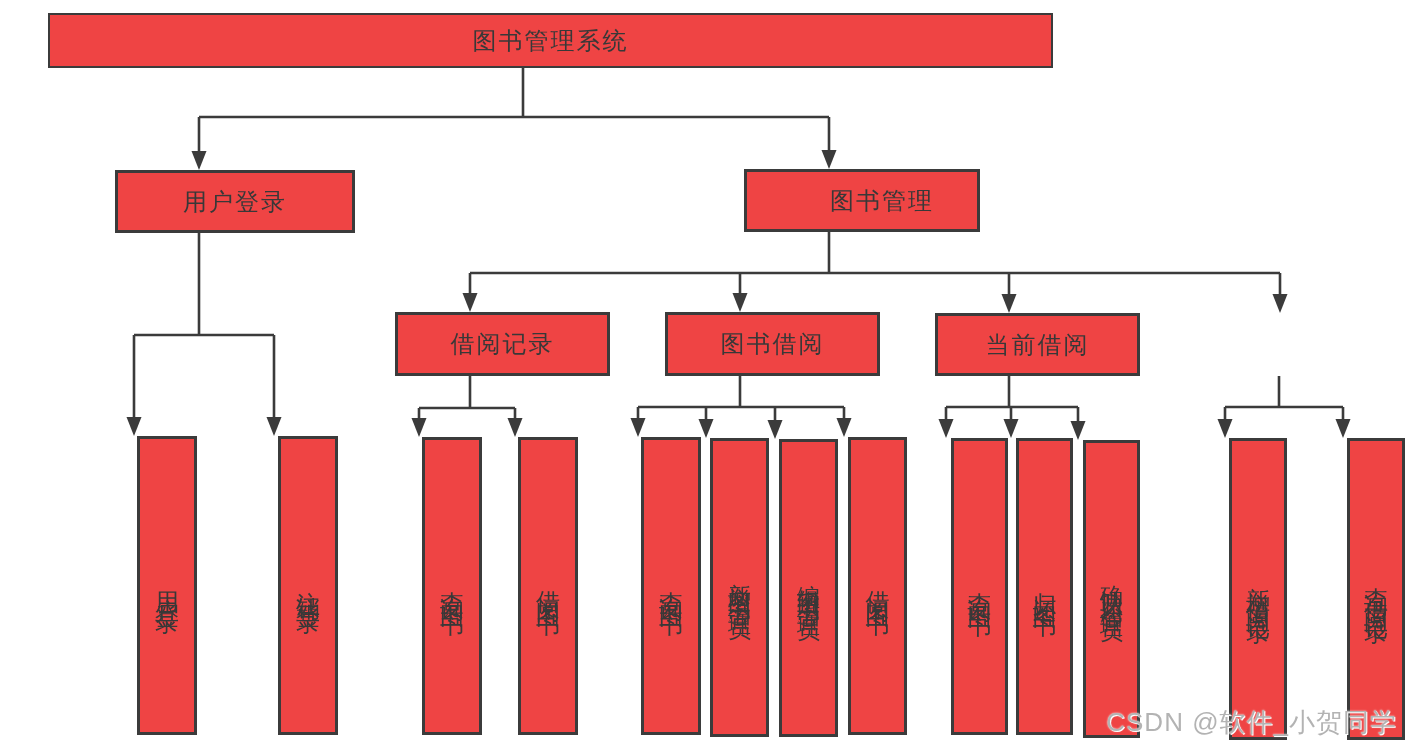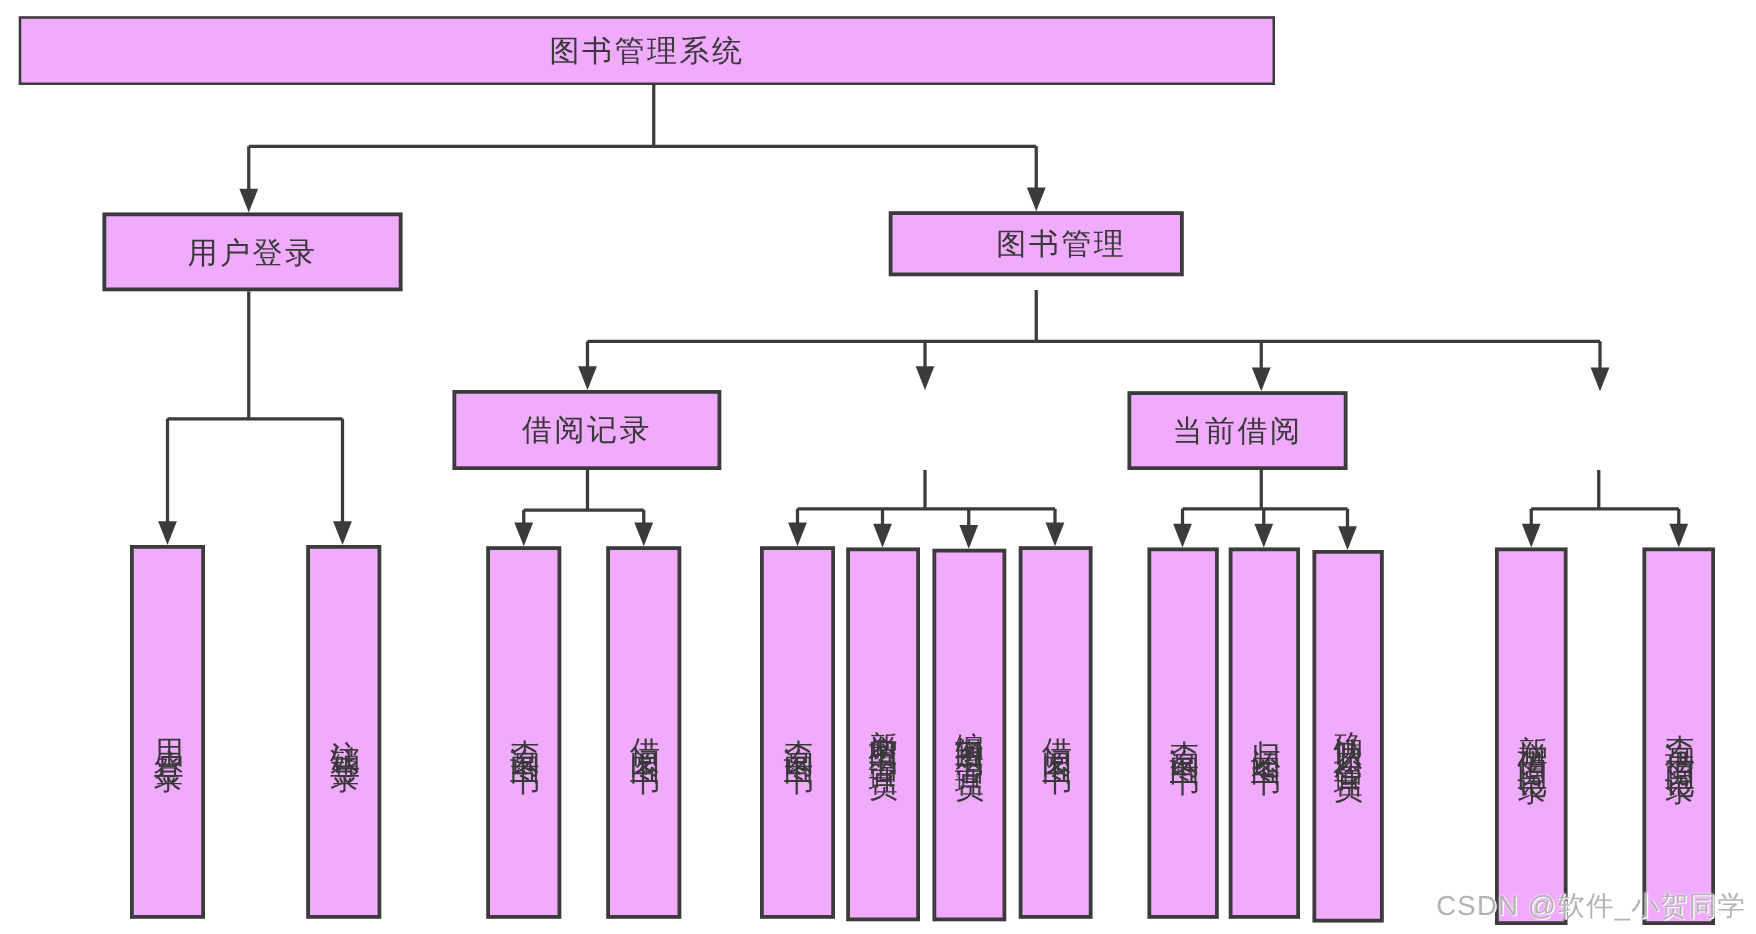--- a/index.html
+++ b/index.html
@@ -16,40 +16,41 @@
     font-family:"Liberation Sans","DejaVu Sans",sans-serif;
     color:var(--text-color);
     overflow:hidden;
   }
   #wires{position:absolute;left:0;top:0;width:1405px;height:747px;}
   #wires .ln{stroke:var(--line-color);stroke-width:2.6;fill:none;}
   #wires .ah{fill:var(--line-color);stroke:none;}
   .node{
     position:absolute;
     box-sizing:border-box;
-    background:#f0abfc;
+    background:#ef4444;
     border:3px solid var(--line-color);
     display:flex;align-items:center;justify-content:center;
     font-size:24px;
     letter-spacing:2px;
     text-align:left;
+    margin-left:33px;
   }
   .node.thin{border-width:2px;}
   .leaf{
     writing-mode:vertical-rl;
     text-orientation:mixed;
     letter-spacing:7px;
     line-height:1;
     font-size:24px;
   }
   .leaf.long{letter-spacing:5px;font-size:23px;}
   .watermark{
     position:absolute;
     right:8px;bottom:7px;
-    font-size:22px;
+    font-size:26px;
     letter-spacing:1px;
     color:var(--wm-color);
     text-shadow:0 0 2px #ffffff,1px 1px 0 #ffffff;
     white-space:nowrap;
   }
 </style>
 </head>
 <body>
 
 <div id="stage">
@@ -112,24 +113,25 @@
     <path class="ln" d="M1225 407 H1343"></path>
     <path class="ln" d="M1225 407 V421"></path>
       <polygon class="ah" points="1217.5,419 1232.5,419 1225,438"></polygon>
     <path class="ln" d="M1343 407 V421"></path>
       <polygon class="ah" points="1335.5,419 1350.5,419 1343,438"></polygon>
   </svg>
 
   <div class="node thin" style="left:15px;top:13px;width:1005px;height:55px;">图书管理系统</div>
 
   <div class="node" style="left:82px;top:170px;width:240px;height:63px;">用户登录</div>
-  <div class="node" style="left:711px;top:169px;width:236px;height:52px;padding-left:40px;">图书管理</div>
+  <div class="node" style="left:711px;top:169px;width:236px;height:63px;padding-left:40px;">图书管理</div>
 
   <div class="node" style="left:362px;top:312px;width:215px;height:64px;">借阅记录</div>
-  <div class="node" style="left:902px;top:313px;width:176px;height:63px;">当前借阅</div>
+  <div class="node" style="left:632px;top:312px;width:215px;height:64px;">图书借阅</div>
+  <div class="node" style="left:902px;top:313px;width:205px;height:63px;">当前借阅</div>
 
   <div class="node leaf" style="left:104px;top:436px;width:60px;height:299px;">用户登录</div>
   <div class="node leaf" style="left:245px;top:436px;width:60px;height:299px;">注销登录</div>
 
   <div class="node leaf" style="left:389px;top:437px;width:60px;height:298px;">查询图书</div>
   <div class="node leaf" style="left:485px;top:437px;width:60px;height:298px;">借阅图书</div>
 
   <div class="node leaf" style="left:608px;top:437px;width:60px;height:298px;">查询图书</div>
   <div class="node leaf long" style="left:677px;top:438px;width:59px;height:299px;">新增图书（管理员）</div>
   <div class="node leaf long" style="left:746px;top:439px;width:59px;height:298px;">编辑图书（管理员）</div>

